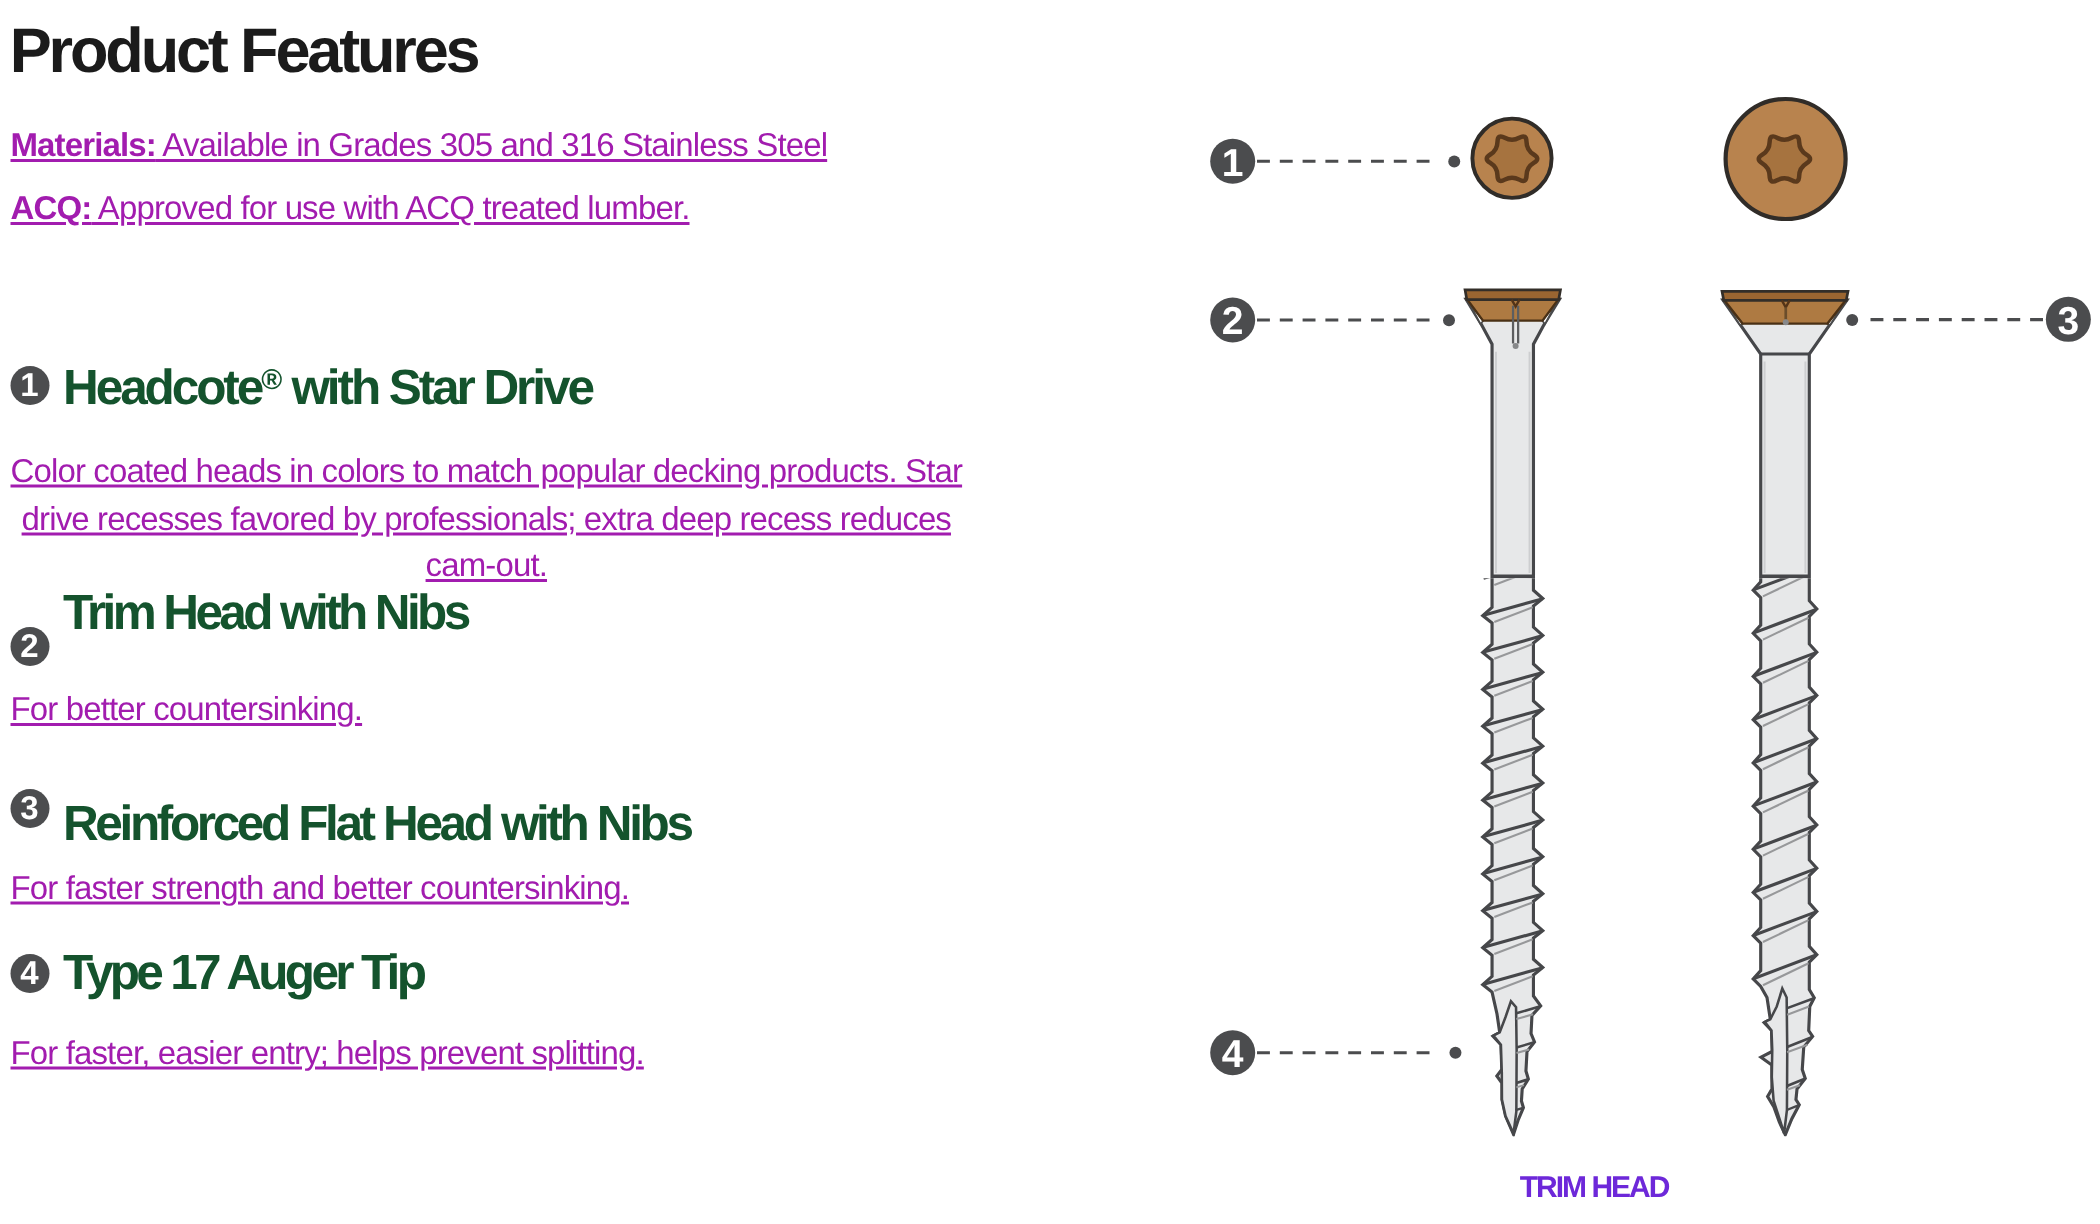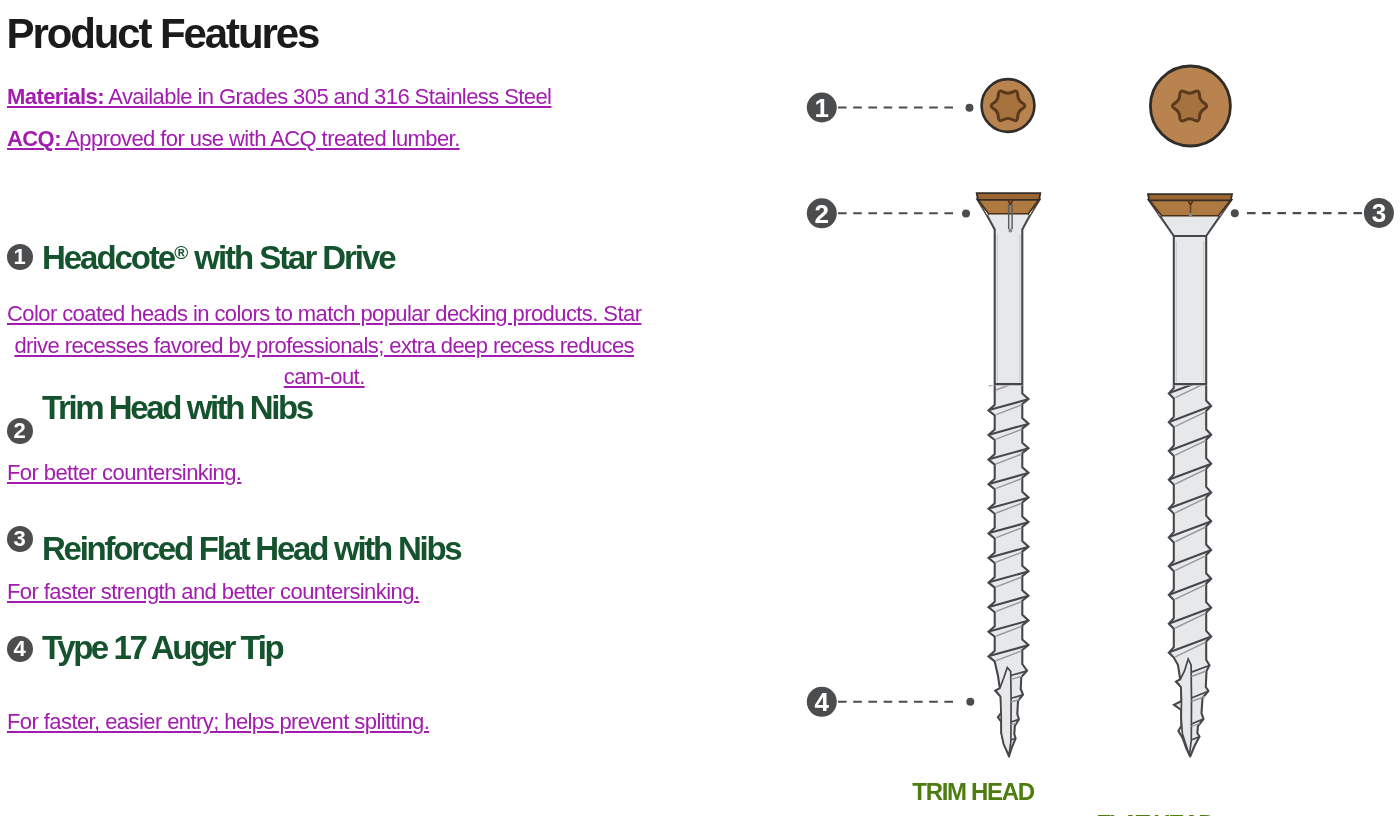--- a/index.html
+++ b/index.html
@@ -1,40 +1,40 @@
 <!DOCTYPE html>
 <html><head><meta charset="utf-8"><title>Product Features</title>
 <style>
 html,body{margin:0;padding:0;background:#fff;width:1400px;height:816px;overflow:hidden;}
 body{font-family:"Liberation Sans",sans-serif;position:relative;}
 .abs{position:absolute;white-space:nowrap;}
 .h2{font-size:33px;font-weight:bold;color:#14532d;line-height:33px;}
 .body{font-size:22px;color:#a21caf;letter-spacing:-0.58px;line-height:22px;text-decoration:underline;}
-.lbl{font-size:24px;font-weight:bold;color:#4d7c0f;line-height:24px;text-align:left;width:200px;}
+.lbl{font-size:20px;font-weight:bold;color:#6d28d9;line-height:24px;text-align:right;width:200px;}
 </style></head>
 <body>
 <div class="abs" style="left:6.5px;top:13.1px;font-size:42px;font-weight:bold;color:#1b1b1b;letter-spacing:-2.1px;line-height:42px;">Product Features</div>
 <div class="abs body" style="left:7px;top:86.4px;"><b>Materials:</b> Available in Grades 305 and 316 Stainless Steel</div>
 <div class="abs body" style="left:7px;top:128px;"><b>ACQ:</b> Approved for use with ACQ treated lumber.</div>
 
 <div style="position:absolute;left:6.6px;top:243.6px;width:26px;height:26px;border-radius:50%;background:#4c4d4f;color:#fff;font-size:22px;font-weight:bold;text-align:center;line-height:26px;opacity:0.999">1</div>
 <div class="abs h2" style="left:42px;top:240.7px;letter-spacing:-2.05px;">Headcote<span style="font-size:19px;position:relative;top:-10px;letter-spacing:-1px;">®</span> with Star Drive</div>
 <div class="abs body" style="left:7px;top:297.9px;line-height:31.7px;text-align:center;">Color coated heads in colors to match popular decking products. Star<br>drive recesses favored by professionals; extra deep recess reduces<br>cam-out.</div>
 
 <div style="position:absolute;left:6.6px;top:417.5px;width:26px;height:26px;border-radius:50%;background:#4c4d4f;color:#fff;font-size:22px;font-weight:bold;text-align:center;line-height:26px;opacity:0.999">2</div>
 <div class="abs h2" style="left:42px;top:391px;letter-spacing:-2.4px;">Trim Head with Nibs</div>
 <div class="abs body" style="left:7px;top:462px;">For better countersinking.</div>
 
 <div style="position:absolute;left:6.6px;top:526.0px;width:26px;height:26px;border-radius:50%;background:#4c4d4f;color:#fff;font-size:22px;font-weight:bold;text-align:center;line-height:26px;opacity:0.999">3</div>
 <div class="abs h2" style="left:42px;top:522.1px;letter-spacing:-2.25px;margin-top:10px;">Reinforced Flat Head with Nibs</div>
 <div class="abs body" style="left:7px;top:581.4px;">For faster strength and better countersinking.</div>
 
 <div style="position:absolute;left:6.6px;top:636.0px;width:26px;height:26px;border-radius:50%;background:#4c4d4f;color:#fff;font-size:22px;font-weight:bold;text-align:center;line-height:26px;opacity:0.999">4</div>
 <div class="abs h2" style="left:42px;top:631.1px;letter-spacing:-2.45px;">Type 17 Auger Tip</div>
-<div class="abs body" style="left:7px;top:691.4px;margin-top:20px;">For faster, easier entry; helps prevent splitting.</div>
+<div class="abs body" style="left:7px;top:691.4px;">For faster, easier entry; helps prevent splitting.</div>
 
 <div class="abs lbl" style="left:912.3px;top:780px;letter-spacing:-1.33px;">TRIM HEAD</div>
 <div class="abs lbl" style="left:1096.2px;top:780px;letter-spacing:-1.85px;margin-top:32px;">FLAT HEAD</div>
 
 <svg width="1400" height="816" viewBox="0 0 1400 816" style="position:absolute;left:0;top:0">
 <circle cx="1008" cy="105.5" r="26.4" fill="#b8834e" stroke="#302c28" stroke-width="2.6"></circle>
 <path d="M 1022.49,108.62 Q 1017.79,111.45 1017.69,116.94 Q 1017.60,122.43 1012.80,119.76 Q 1008.00,117.10 1003.20,119.76 Q 998.40,122.43 998.31,116.94 Q 998.21,111.45 993.51,108.62 Q 988.80,105.80 993.51,102.97 Q 998.21,100.15 998.31,94.66 Q 998.40,89.17 1003.20,91.84 Q 1008.00,94.50 1012.80,91.84 Q 1017.60,89.17 1017.69,94.66 Q 1017.79,100.15 1022.49,102.97 Q 1027.20,105.80 1022.49,108.62 Z" fill="#a6733f" stroke="#5a391c" stroke-width="3" stroke-linejoin="round"></path>
 <path d="M 977.4,199.5 L 987.7,216.5 L 994.7,229.5 L 994.7,384.5 L 1022.3,384.5 L 1022.3,229.5 L 1029.3,216.5 L 1039.6,199.5 Z" fill="#e7e8e9" stroke="#46474a" stroke-width="2.1"></path>
 <path d="M 979.1,201.3 L 988.7,214.0 L 987.0,216.0 Z" fill="#fff" stroke="#4a4b4c" stroke-width="1.1"></path>
 <path d="M 1037.9,201.3 L 1028.3,214.0 L 1030.0,216.0 Z" fill="#fff" stroke="#4a4b4c" stroke-width="1.1"></path>

